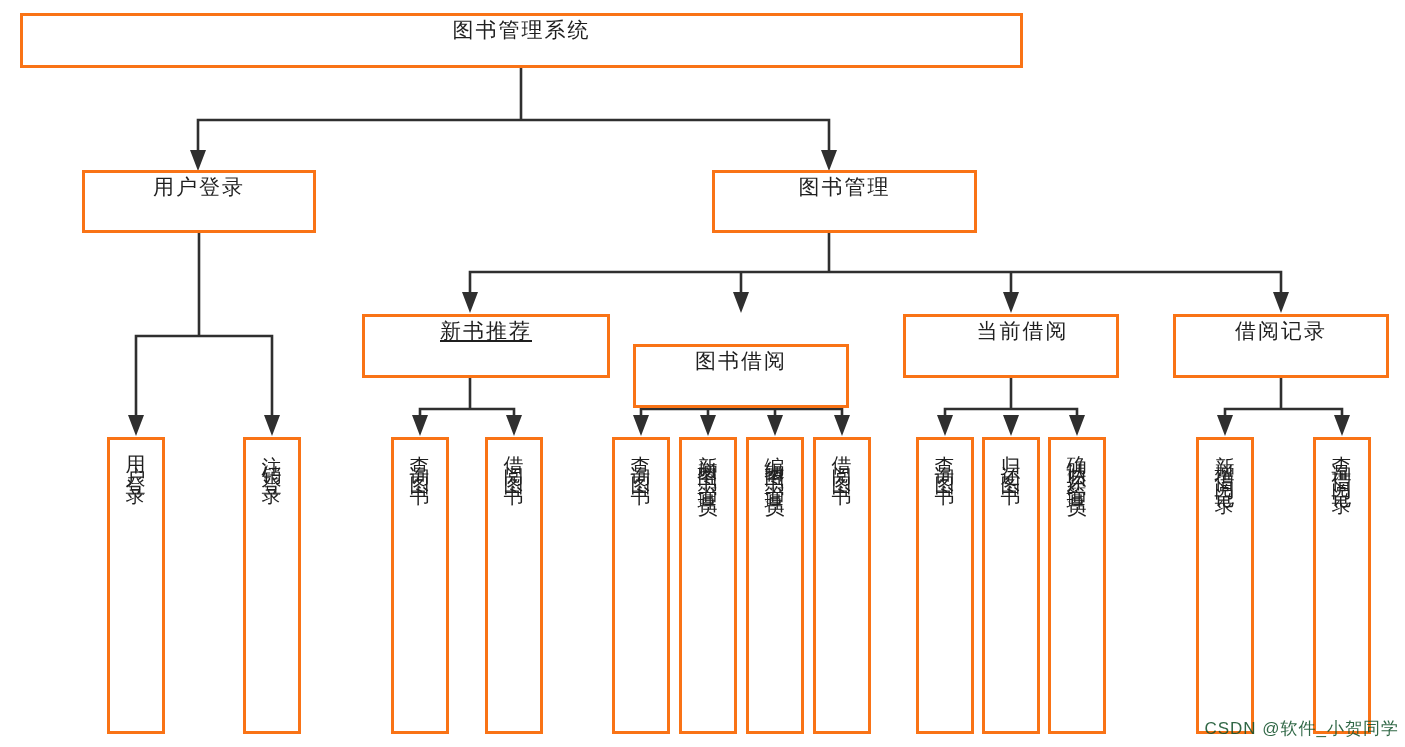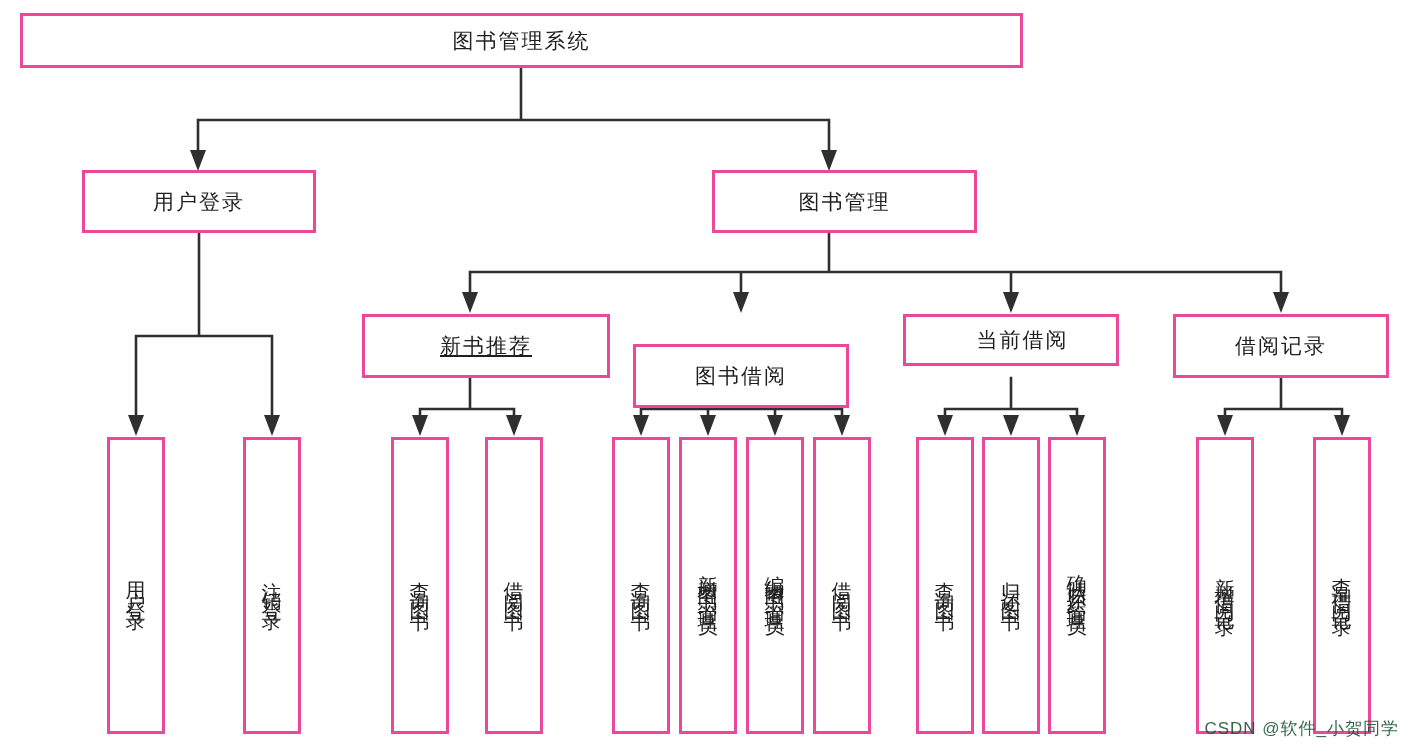--- a/index.html
+++ b/index.html
@@ -18,24 +18,24 @@
   #connectors {
     position: absolute;
     left: 0;
     top: 0;
     width: 1405px;
     height: 747px;
   }
   .box {
     position: absolute;
     box-sizing: border-box;
-    border: 3px solid #ec4899;
+    border: 3px solid #f97316;
     background: #ffffff;
     display: flex;
-    align-items: center;
+    align-items: flex-start;
     justify-content: center;
     color: #1f1f1f;
   }
   .hlabel {
     font-size: 21px;
     letter-spacing: 2px;
     white-space: nowrap;
     color: #1f1f1f;
   }
   .leaf .vlabel {
@@ -105,21 +105,21 @@
   <div class="box" style="left:712px; top:170px; width:265px; height:63px;">
     <span class="hlabel">图书管理</span>
   </div>
 
   <div class="box" style="left:362px; top:314px; width:248px; height:64px;text-decoration:underline;">
     <span class="hlabel">新书推荐</span>
   </div>
   <div class="box" style="left:633px; top:314px; width:216px; height:64px;margin-top:30px;">
     <span class="hlabel">图书借阅</span>
   </div>
-  <div class="box" style="left:903px; top:314px; width:216px; height:52px;padding-left:23px;">
+  <div class="box" style="left:903px; top:314px; width:216px; height:64px;padding-left:23px;">
     <span class="hlabel">当前借阅</span>
   </div>
   <div class="box" style="left:1173px; top:314px; width:216px; height:64px;">
     <span class="hlabel">借阅记录</span>
   </div>
 
   <div class="box leaf" style="left:107px; top:437px; width:58px; height:297px;">
     <span class="vlabel">用户登录</span>
   </div>
   <div class="box leaf" style="left:243px; top:437px; width:58px; height:297px;">

